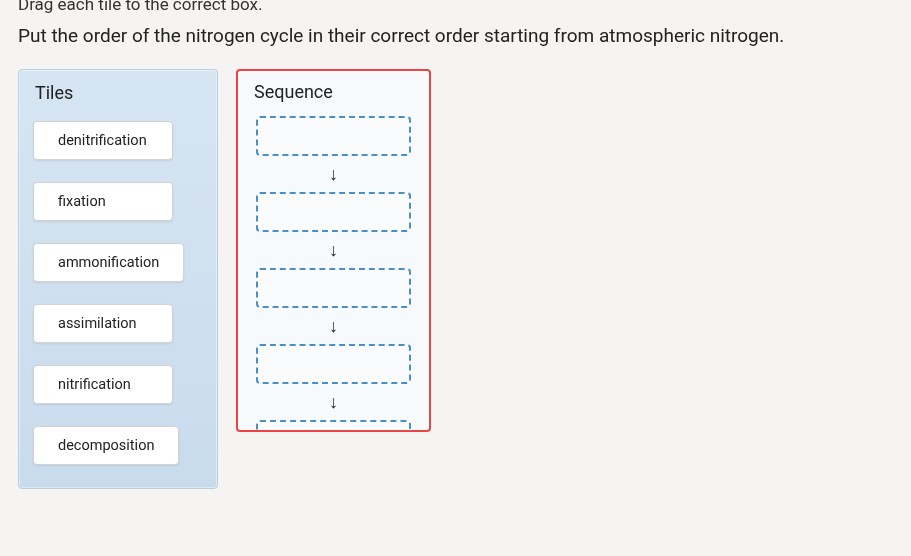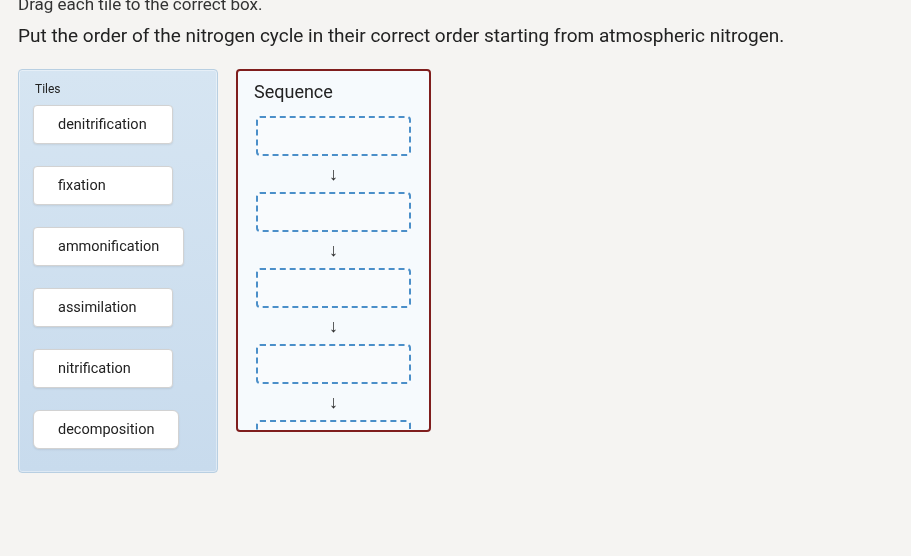--- a/index.html
+++ b/index.html
@@ -30,44 +30,44 @@
     }
     .tiles-panel {
       width: 200px;
       background: linear-gradient(180deg, #d6e5f2 0%, #c8dbed 100%);
       border: 1px solid #b8cfe2;
       border-radius: 4px;
       padding: 12px 14px 16px 14px;
       box-shadow: inset 0 0 0 1px rgba(255,255,255,0.4);
     }
     .tiles-header {
-      font-size: 12px;
+      font-size: 18px;
       color: #222;
-      margin-bottom: 9px;
+      margin-bottom: 18px;
       padding-left: 2px;
     }
     .tile {
       background: #ffffff;
       border: 1px solid #d2d2d2;
       border-radius: 4px;
       padding: 10px 24px;
       font-size: 14.5px;
       color: #222;
       margin-bottom: 22px;
       box-shadow: 0 1px 2px rgba(0,0,0,0.08);
       cursor: grab;
       user-select: none;
       width: fit-content;
       min-width: 140px;
     }
-    .tile:last-child { margin-bottom: 7px; border-radius: 6px; }
+    .tile:last-child { margin-bottom: 7px; }
     .sequence-panel {
       width: 195px;
       background: #f6fafd;
-      border: 2px solid #7f1d1d;
+      border: 2px solid #ef4444;
       border-radius: 4px;
       padding: 10px 14px 0 14px;
     }
     .sequence-header {
       font-size: 18px;
       color: #222;
       margin-bottom: 14px;
       padding-left: 2px;
     }
     .slot {

